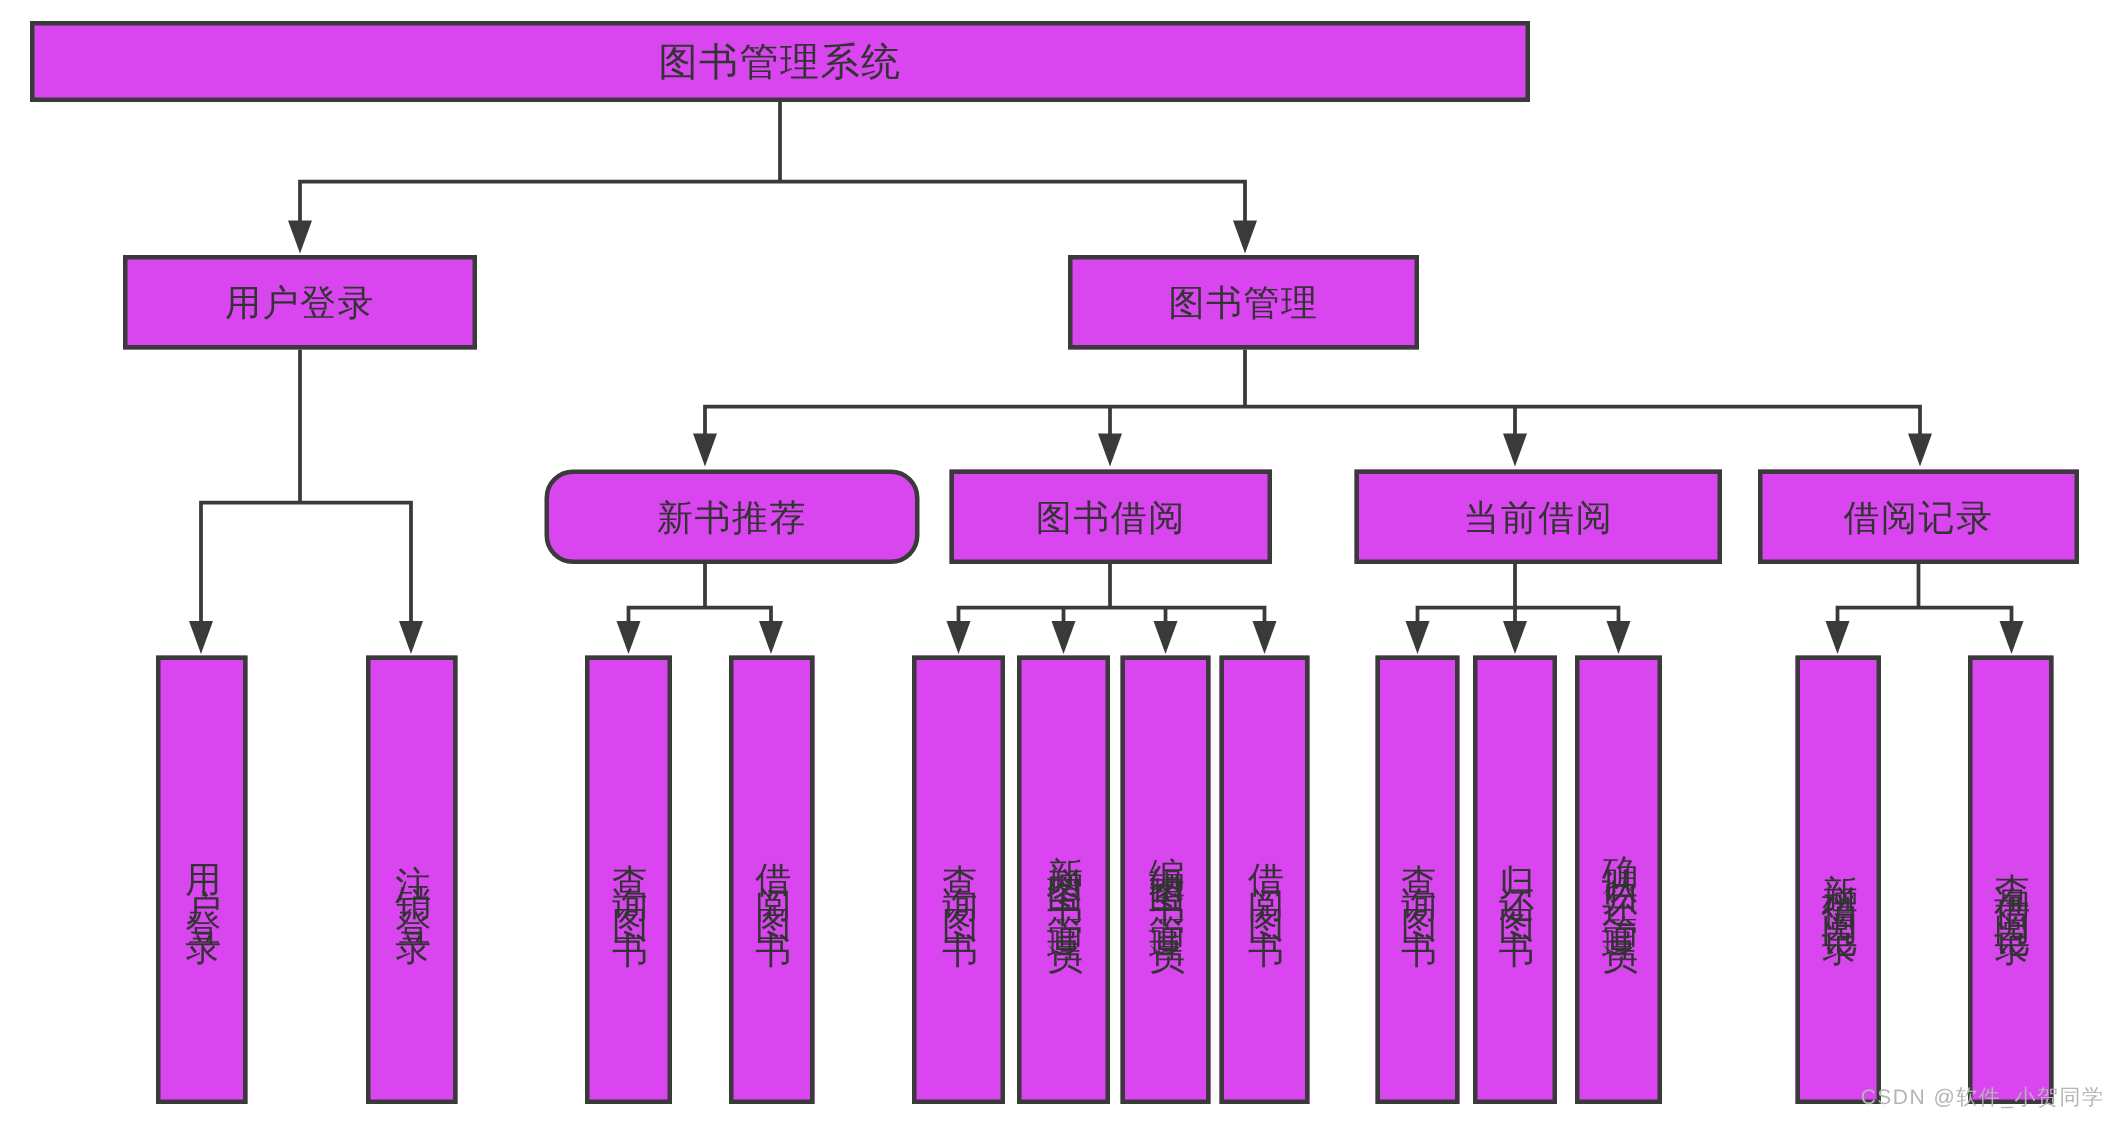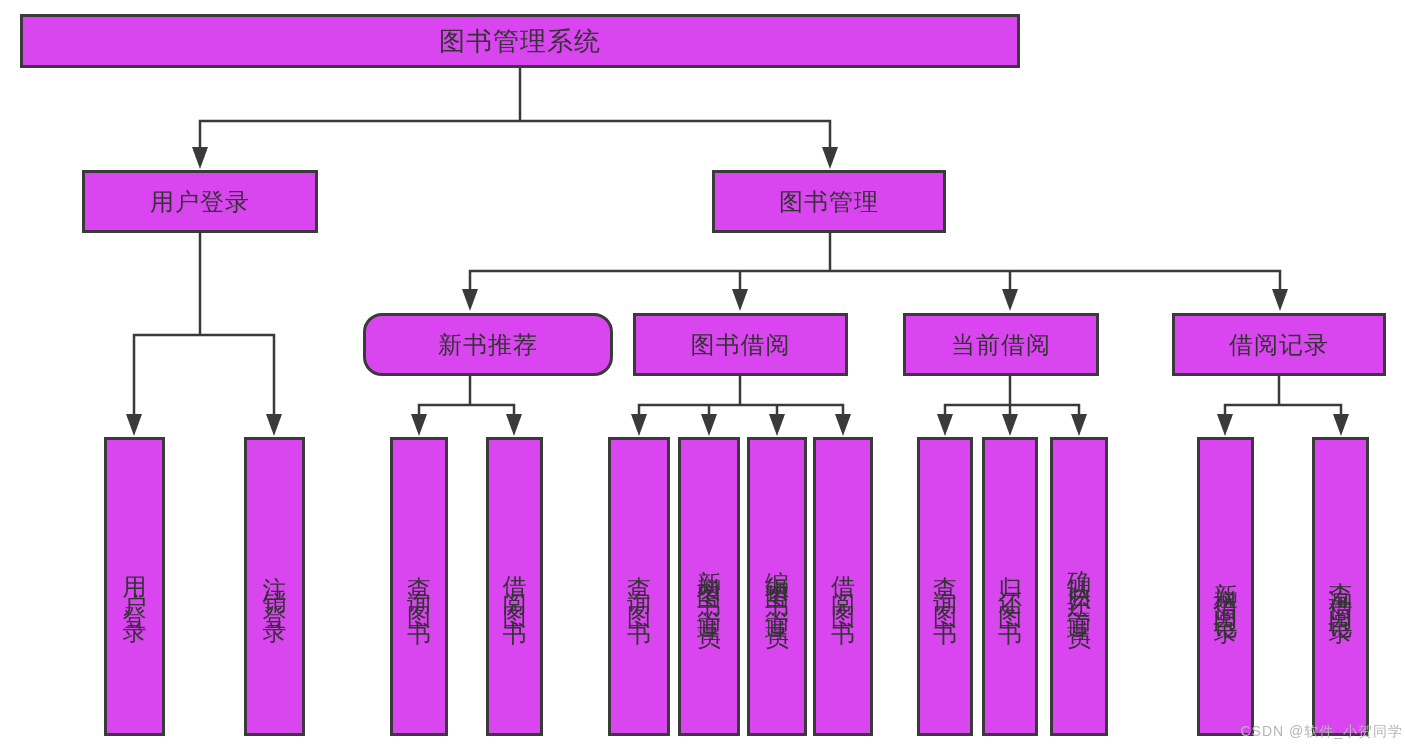--- a/index.html
+++ b/index.html
@@ -25,21 +25,21 @@
   .hlabel{font-size:24px;letter-spacing:1px;white-space:nowrap;}
   .root .hlabel{font-size:26px;}
   
   .b-root   {left:20px;  top:14px;  width:1000px; height:54px;}
   
   .b-l2a    {left:82px;  top:170px; width:236px;  height:63px;}
   .b-l2b    {left:712px; top:170px; width:234px;  height:63px;font-family:Liberation Mono, monospace;}
   
   .b-l3a    {left:363px; top:313px; width:250px;  height:63px;border-radius:19px;}
   .b-l3b    {left:633px; top:313px; width:215px;  height:63px;}
-  .b-l3c    {left:903px; top:313px; width:196px;  height:63px;}
+  .b-l3c    {left:903px; top:313px; width:245px;  height:63px;}
   .b-l3d    {left:1172px;top:313px; width:214px;  height:63px;}
   
   .leaf{top:437px;height:299px;}
   .b-leaf1  {left:104px; width:61px;}
   .b-leaf2  {left:244px; width:61px;}
   .b-leaf3  {left:390px; width:58px;}
   .b-leaf4  {left:486px; width:57px;}
   .b-leaf5  {left:608px; width:62px;}
   .b-leaf6  {left:678px; width:62px;}
   .b-leaf7  {left:747px; width:60px;}

